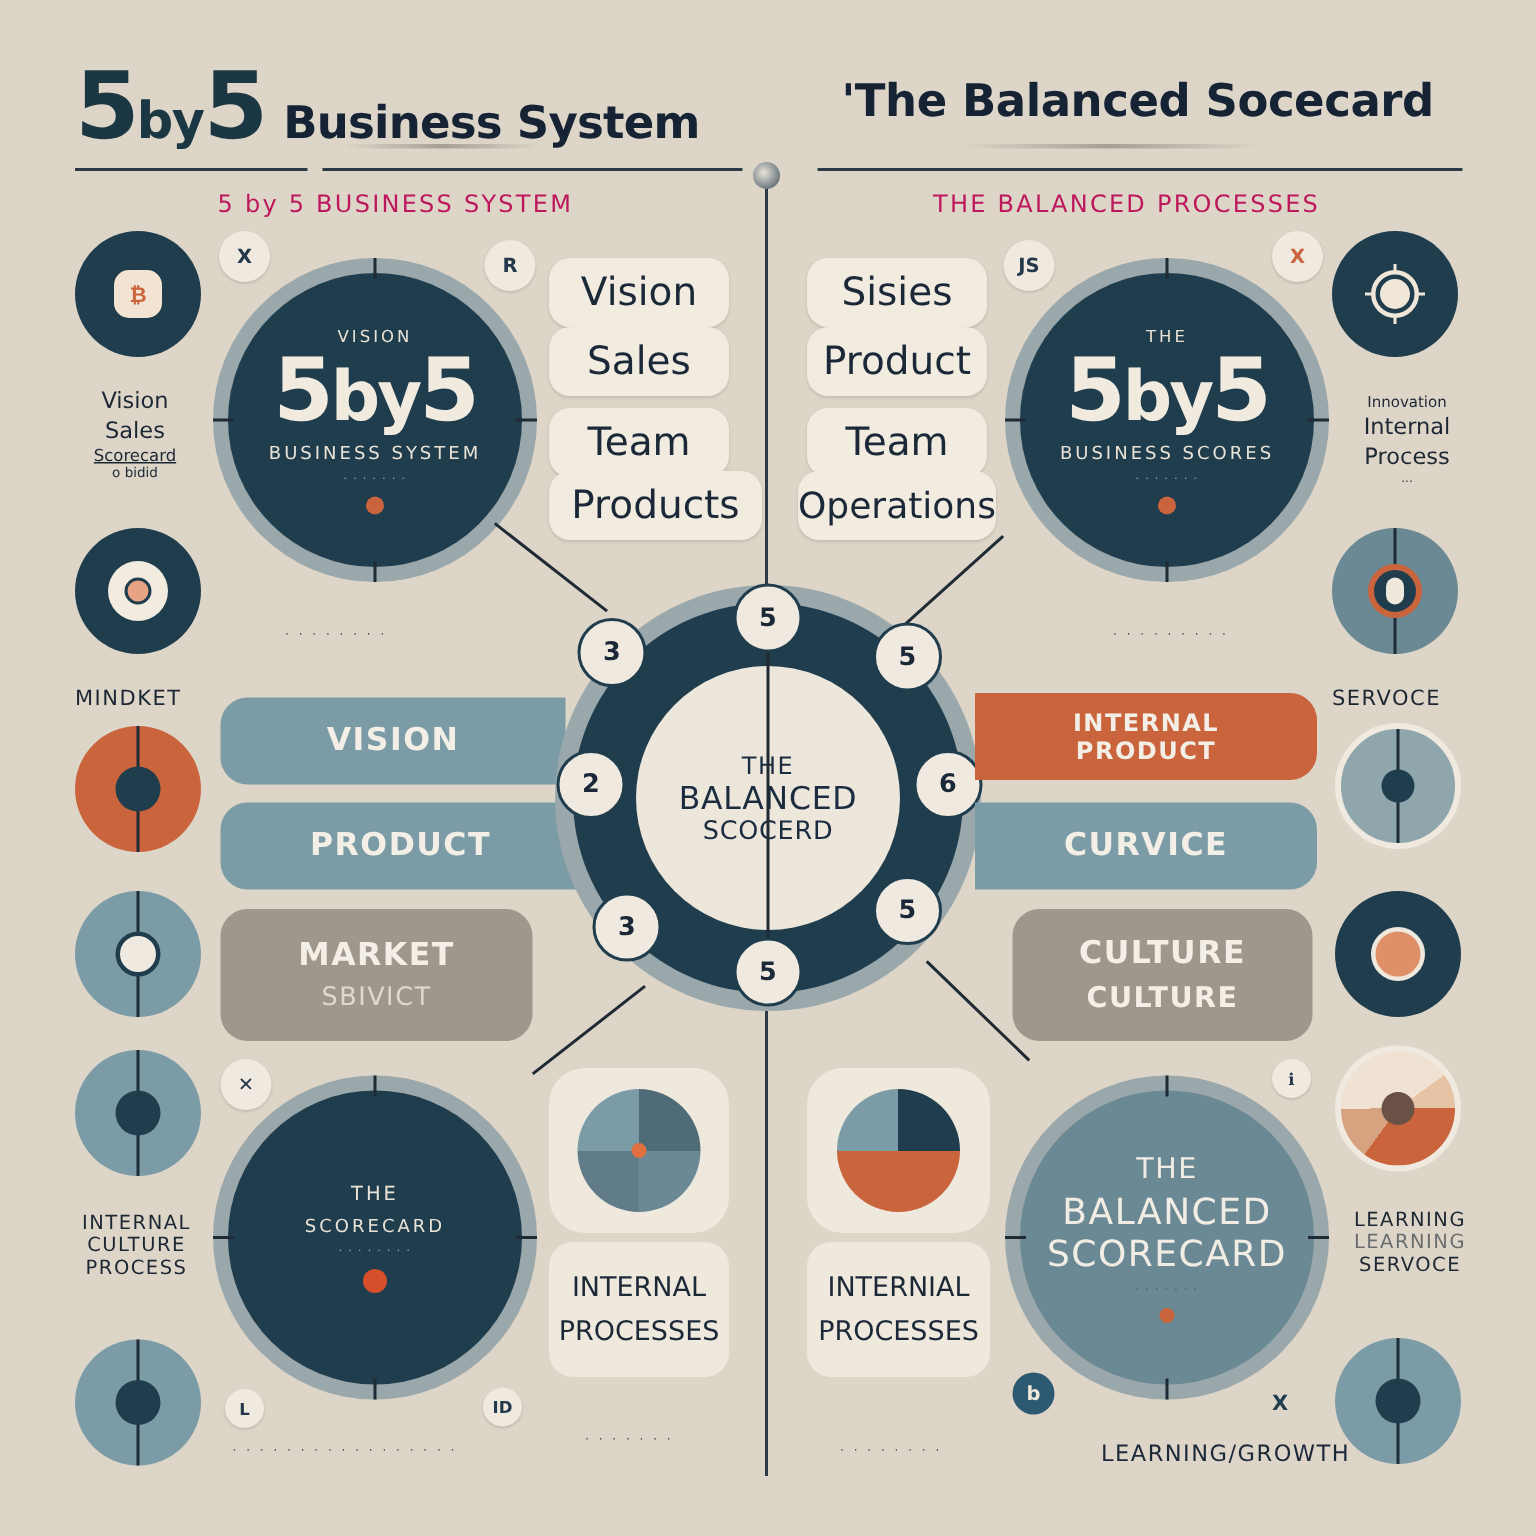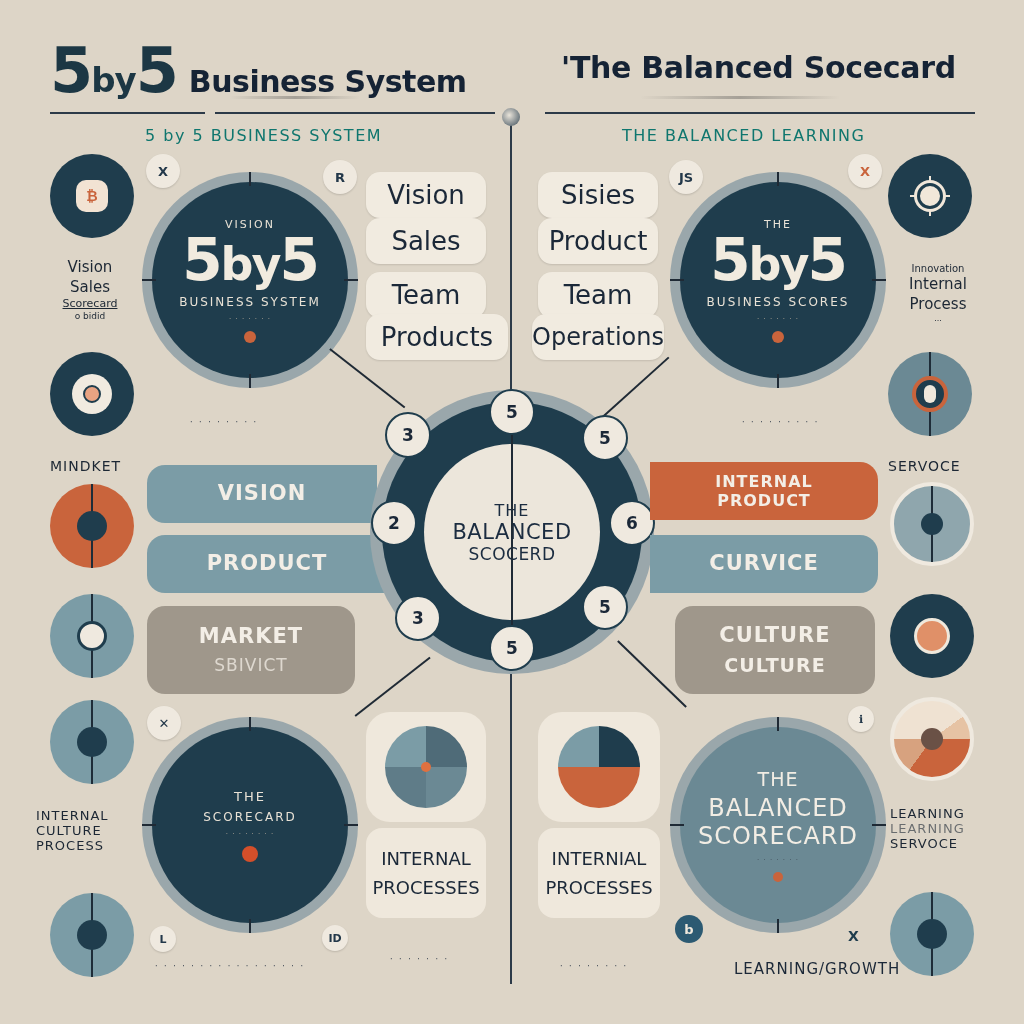--- a/index.html
+++ b/index.html
@@ -13,21 +13,21 @@
   .abs { position: absolute; }
 
   
   .title-left { left: 50px; top: 40px; display: flex; align-items: baseline; gap: 12px; }
   .brand-big { font-family: "DejaVu Sans", sans-serif; font-weight: 900; font-size: 62px; color: #1c3744; letter-spacing: -2px; line-height: 1; }
   .brand-big .small { font-size: 34px; letter-spacing: -1px; }
   .title-text { font-weight: 700; font-size: 30px; color: #152335; letter-spacing: -0.5px; }
   .title-right { left: 561px; top: 50px; font-weight: 700; font-size: 30px; color: #152335; letter-spacing: -0.3px; }
 
   .rule { height: 2px; background: #2c3a48; }
-  .subhead { font-size: 16px; letter-spacing: 1.5px; color: #0f766e; font-family: "DejaVu Sans", sans-serif; }
+  .subhead { font-size: 16px; letter-spacing: 1.5px; color: #be185d; font-family: "DejaVu Sans", sans-serif; }
 
   .vline { left: 510px; top: 118px; width: 2px; height: 866px; background: #2c3a48; }
   .pin { left: 502px; top: 108px; width: 18px; height: 18px; border-radius: 50%; background: radial-gradient(circle at 40% 40%, #e9e4da, #6f7a80 70%, #2e3a45); }
 
   
   .circle { border-radius: 50%; display: flex; flex-direction: column; align-items: center; justify-content: center; text-align: center; }
   .big-ring { background: #9aa7ab; padding: 10px; }
   .big-dark { background: #1f3d4d; color: #efe8dc; width: 100%; height: 100%; }
   .big-slate { background: #6b8994; color: #f2ede4; width: 100%; height: 100%; }
   .tick { position: absolute; background: #1f2a35; }
@@ -43,21 +43,21 @@
   .pill { background: #f1ebe0; border-radius: 14px; display: flex; align-items: center; justify-content: center; font-size: 26px; color: #1b2838; box-shadow: 0 1px 2px rgba(0,0,0,0.12); }
 
   
   .bar { border-radius: 0 18px 18px 0; display: flex; align-items: center; justify-content: center; color: #f3eee6; font-size: 21px; letter-spacing: 1px; font-weight: 600; text-align: center; line-height: 1.2; }
   .bar-left { border-radius: 18px 0 0 18px; }
   .bar-r { border-radius: 0 18px 18px 0; }
   .bar-round { border-radius: 18px; }
 
   
   .side-text { font-size: 15px; color: #1c2734; text-align: center; line-height: 1.3; }
-  .side-caps { font-size: 14px; color: #1c2734; letter-spacing: 1px; }
+  .side-caps { font-size: 14px; color: #1c2734; letter-spacing: 1px; text-align: center; }
 
   
   .badge { width: 34px; height: 34px; border-radius: 50%; background: #efe9df; display: flex; align-items: center; justify-content: center; font-size: 13px; font-weight: 700; color: #23384a; box-shadow: 0 1px 2px rgba(0,0,0,0.15); }
 
   
   .icon-circle { width: 84px; height: 84px; border-radius: 50%; position: absolute; display: flex; align-items: center; justify-content: center; }
   .icon-circle .cross-v { position: absolute; left: 50%; top: 0; width: 2px; height: 100%; background: #1e2c38; transform: translateX(-1px); }
   .icon-circle .core { width: 30px; height: 30px; border-radius: 50%; position: relative; z-index: 1; }
 
   
@@ -84,21 +84,21 @@
 <div class="abs title-right">'The Balanced Socecard</div>
 
 <div class="abs blurline" style="left:230px;top:96px;width:130px;"></div>
 <div class="abs blurline" style="left:640px;top:96px;width:200px;"></div>
 
 <div class="abs rule" style="left:50px;top:112px;width:155px;"></div>
 <div class="abs rule" style="left:215px;top:112px;width:280px;"></div>
 <div class="abs rule" style="left:545px;top:112px;width:430px;"></div>
 
 <div class="abs subhead" style="left:145px;top:126px;">5 by 5 BUSINESS SYSTEM</div>
-<div class="abs subhead" style="left:622px;top:126px;">THE BALANCED LEARNING</div>
+<div class="abs subhead" style="left:622px;top:126px;">THE BALANCED PROCESSES</div>
 
 <div class="abs vline"></div>
 <div class="abs pin"></div>
 
 <div class="icon-circle" style="left:50px;top:154px;background:#1f3d4d;">
   <div class="core" style="background:#f2e3d3;width:32px;height:32px;border-radius:10px;display:flex;align-items:center;justify-content:center;color:#c9643c;font-size:14px;font-weight:700;">₿</div>
 </div>
 <div class="abs badge" style="left:146px;top:154px;">X</div>
 <div class="abs badge" style="left:323px;top:160px;">R</div>
 

